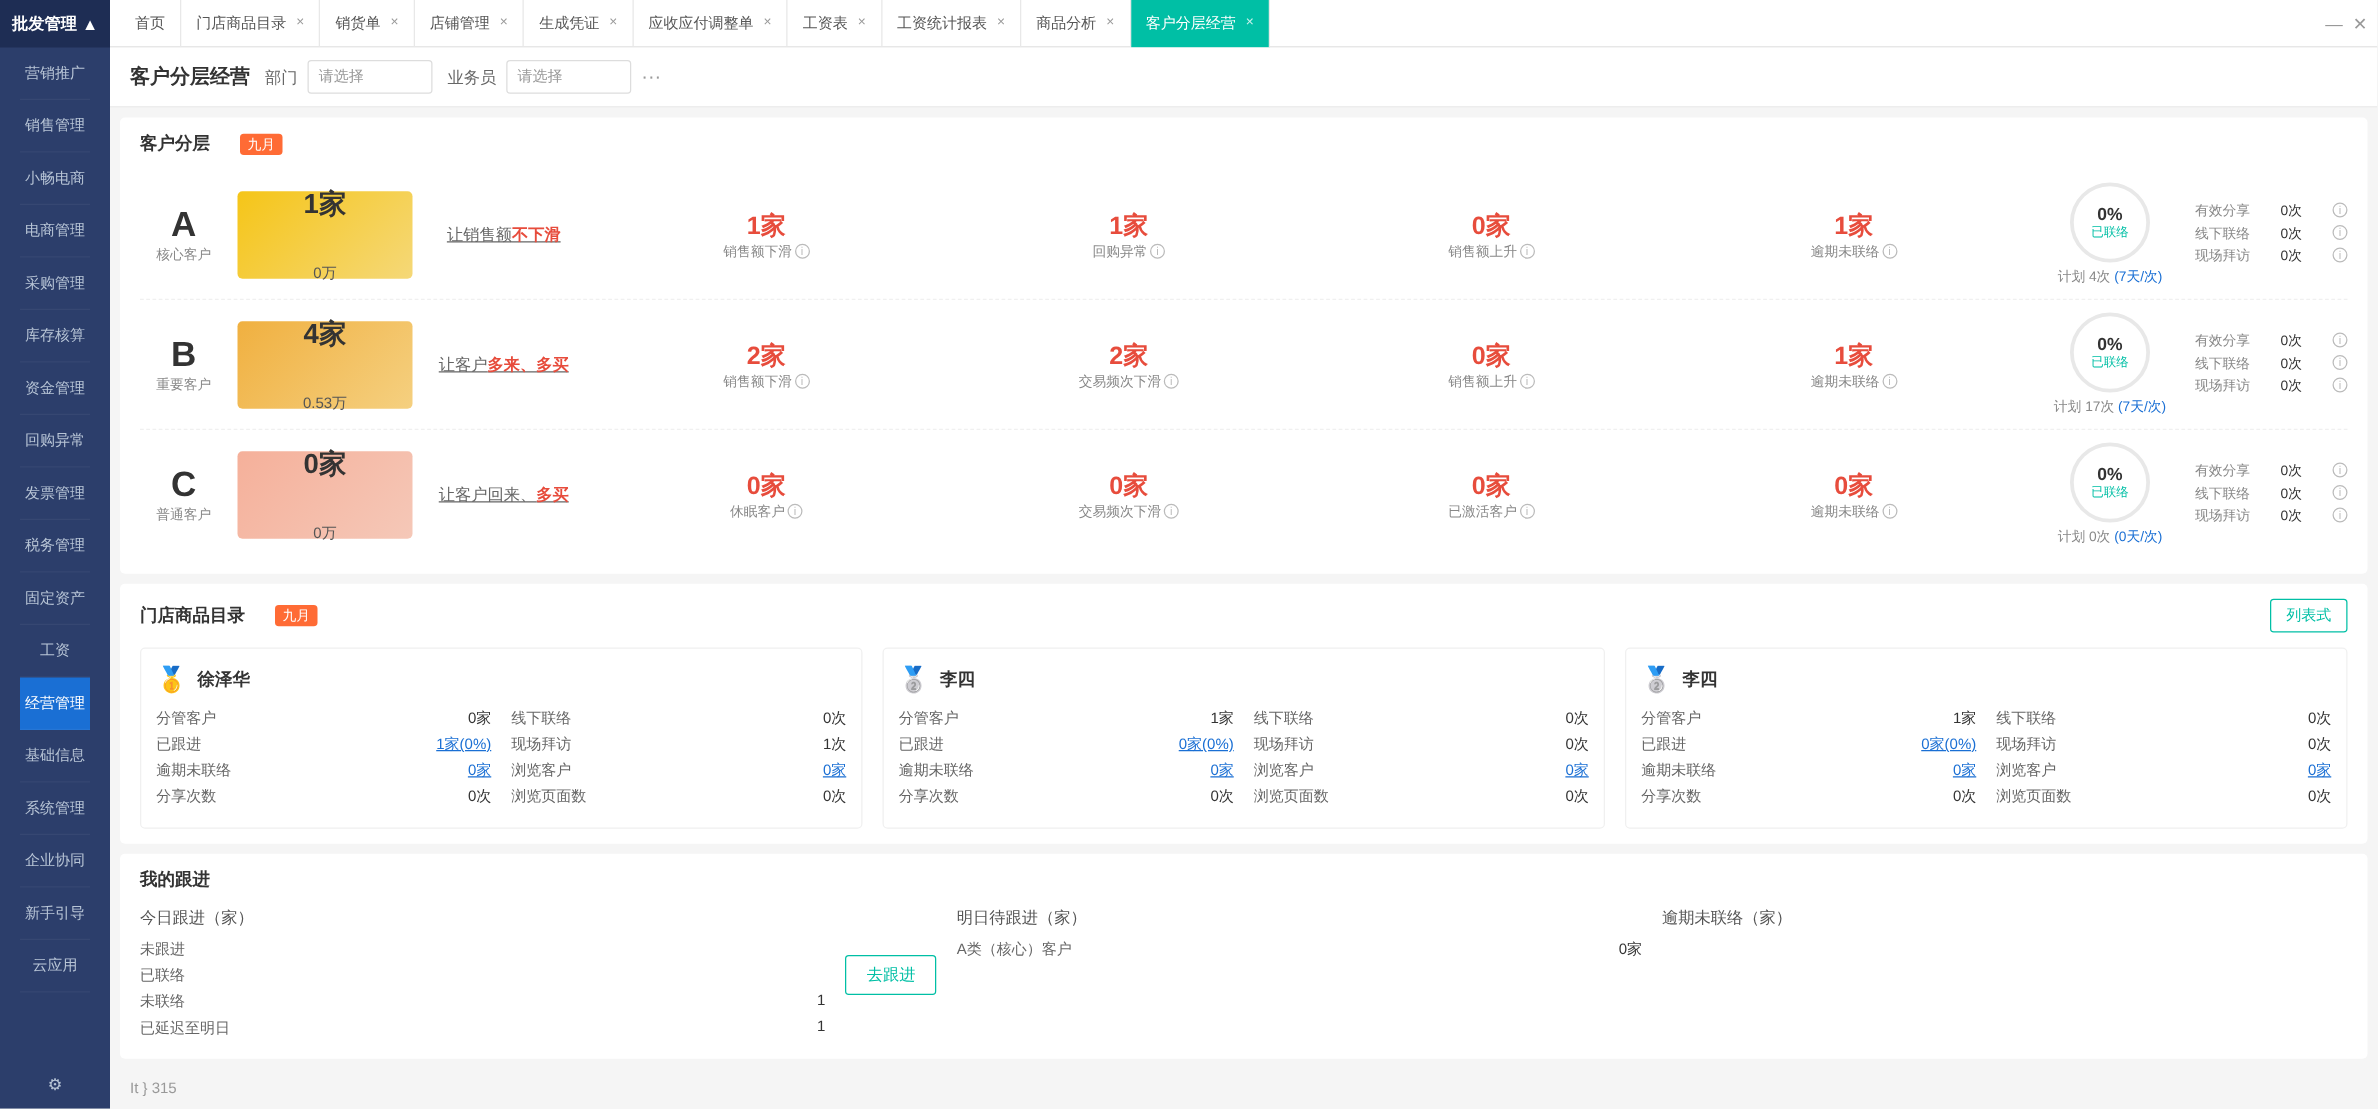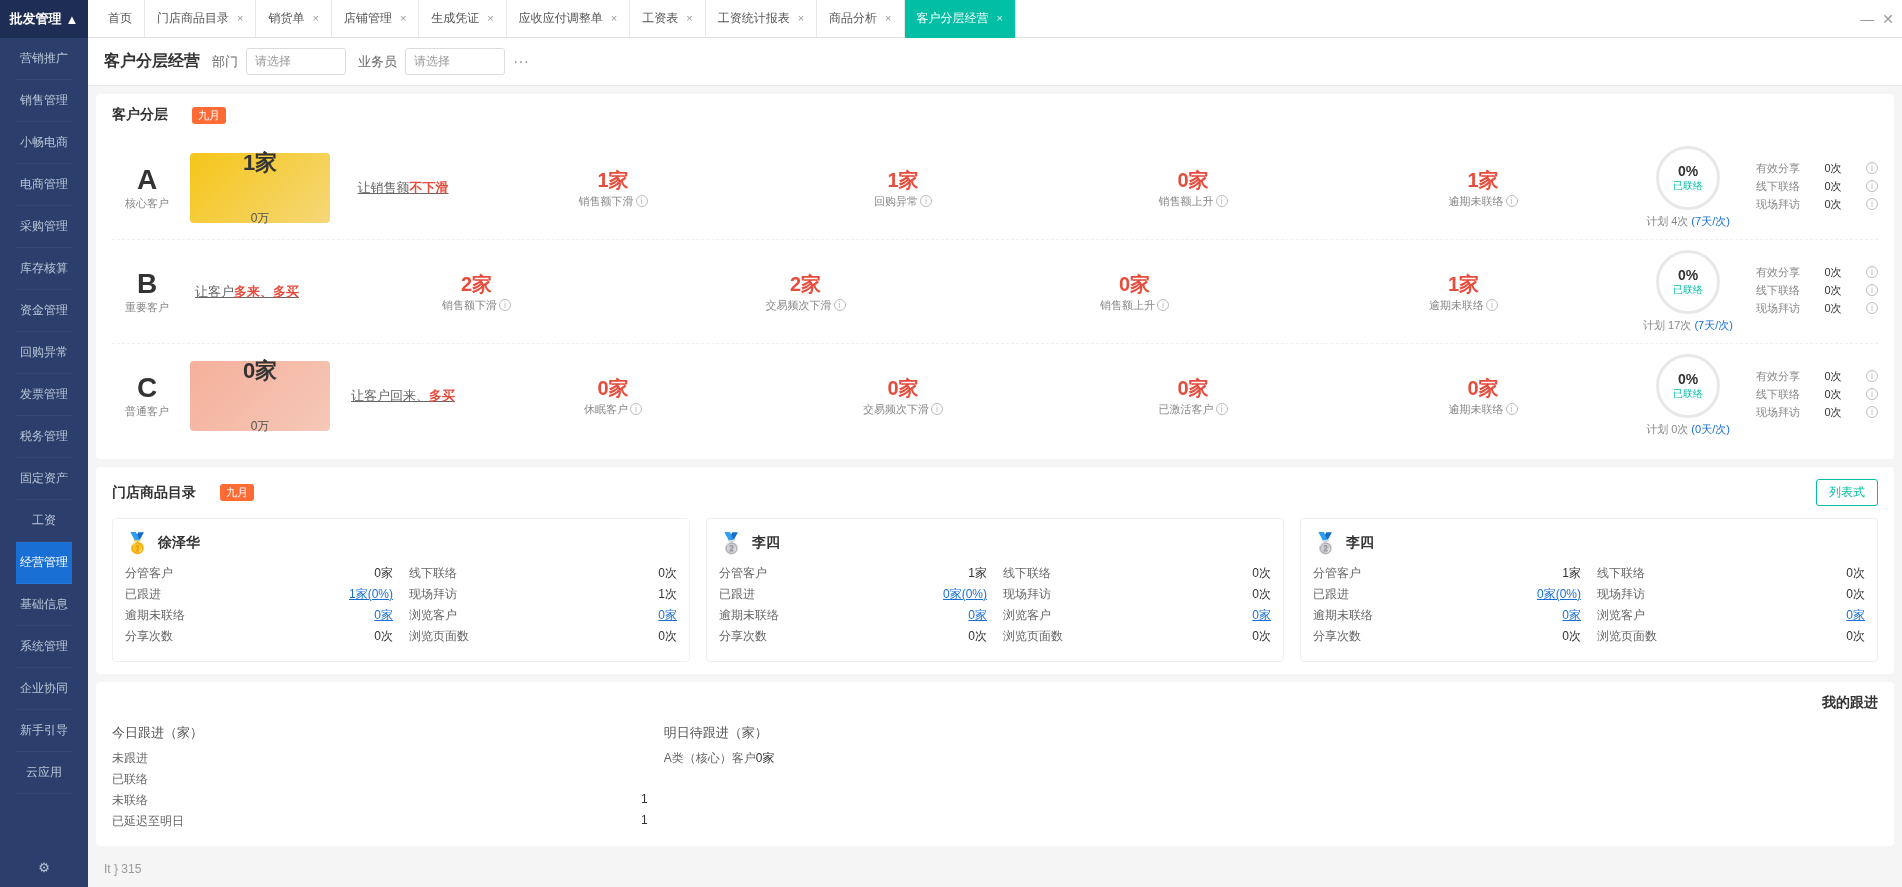--- a/index.html
+++ b/index.html
@@ -362,21 +362,20 @@
     .follow-section {
       background: #fff;
       margin: 0 8px 8px;
       border-radius: 4px;
       padding: 12px 16px;
     }
     .follow-header {
       display: flex;
       align-items: center;
       margin-bottom: 12px;
-      justify-content: flex-end;
     }
     .follow-cols {
       display: grid;
       grid-template-columns: 1fr auto 1fr 1fr;
       gap: 16px;
     }
     .follow-col-title {
       font-size: 13px;
       color: #555;
       margin-bottom: 8px;
@@ -532,20 +531,24 @@
           <span class="action-count zero">0次</span>
           <span class="info-icon">i</span>
         </div>
 
     </div>
   </div>
           <div class="tier-row">
     <div class="tier-label">
       <div class="tier-letter">B</div>
       <div class="tier-name">重要客户</div>
+    </div>
+    <div class="tier-count-box" style="background:linear-gradient(135deg, #f0b040 0%, #f5d080 100%)">
+      <div class="tier-count-num">4家</div>
+      <div class="tier-count-sub">0.53万</div>
     </div>
     <div class="tier-action">让客户<span style="color:#e74c3c;font-weight:bold;">多来、多买</span></div>
     <div class="tier-stats">
 
         <div class="tier-stat-item">
           <div class="stat-num">2家</div>
           <div class="stat-label">销售额下滑 <span class="info-icon">i</span></div>
         </div>
 
         <div class="tier-stat-item">
@@ -837,27 +840,34 @@
               <div class="follow-sub-row">
                 <span>未联络</span>
                 <span class="follow-val">1</span>
               </div>
               <div class="follow-sub-row">
                 <span>已延迟至明日</span>
                 <span class="follow-val">1</span>
               </div>
             </div>
         </div>
+        <div style="display:flex; align-items:center; justify-content:center;">
+          <button class="go-btn">去跟进</button>
+        </div>
         <div>
           <div class="follow-col-title">明日待跟进（家）</div>
           <div id="tomorrow-follow-rows">
               <div class="follow-sub-row">
                 <span>A类（核心）客户</span>
                 <span class="follow-val">0家</span>
               </div>
             </div>
         </div>
+        <div>
+          <div class="follow-col-title">逾期未联络（家）</div>
+          <div id="overdue-follow-rows"></div>
+        </div>
       </div>
     </div>
 
     <div style="padding: 8px 16px; color: #999; font-size: 12px;">It } 315</div>
   </div>
 </div>
 
 </body></html>

